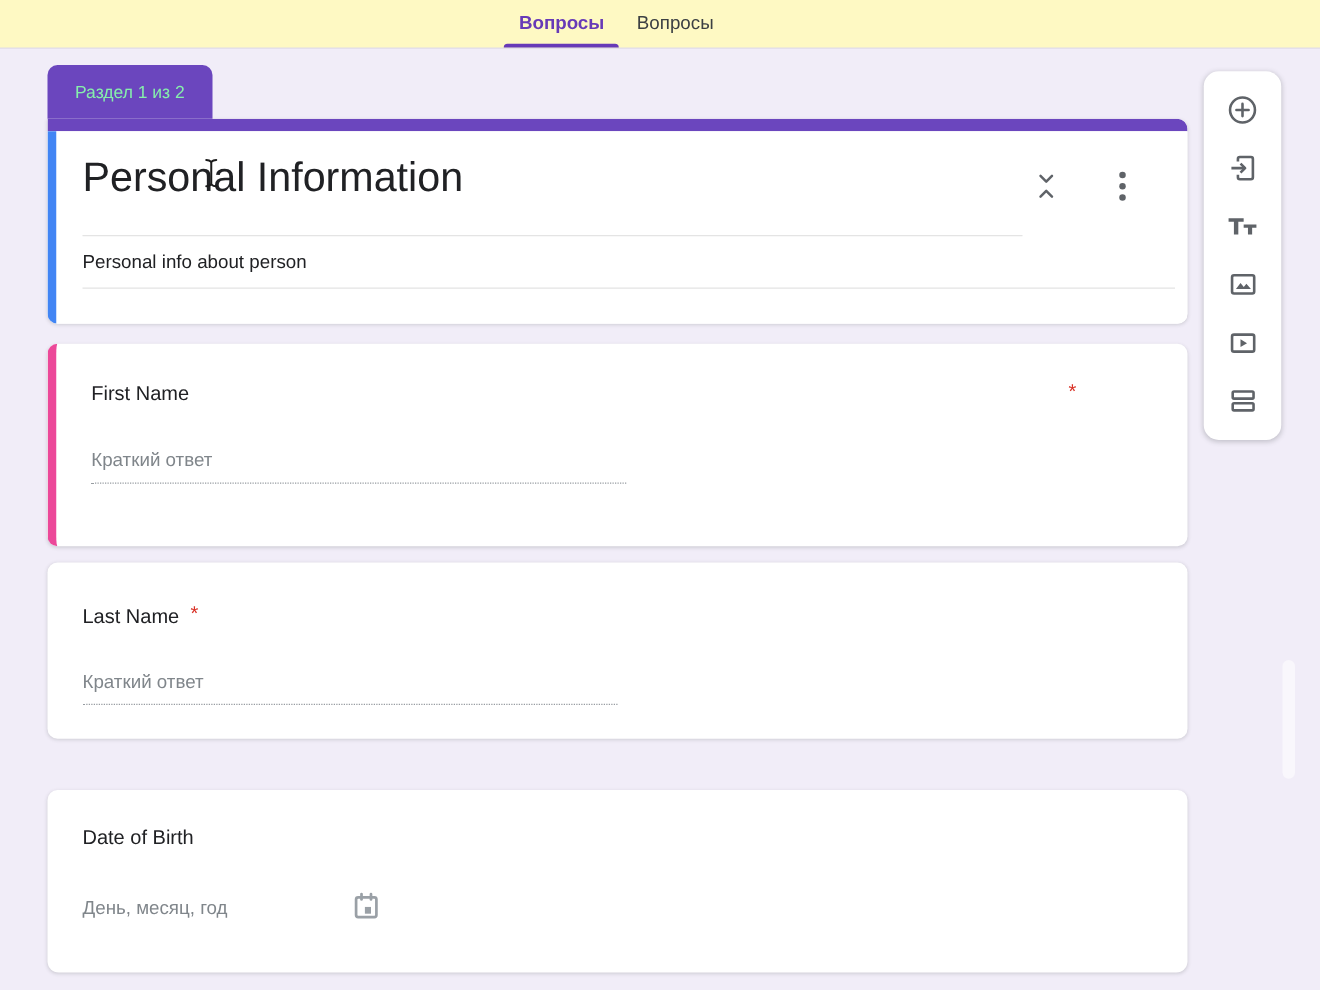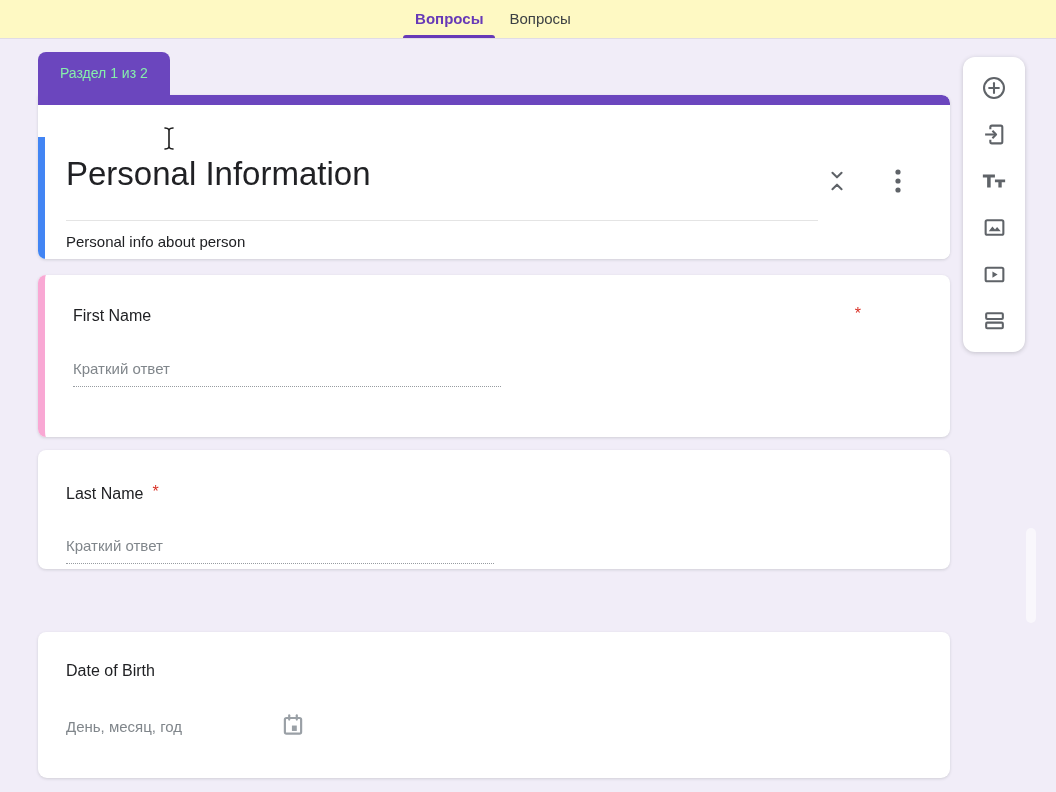--- a/index.html
+++ b/index.html
@@ -22,41 +22,41 @@
                  padding:0 22px;background:#6b46be;color:#86efac;font-size:14px;
                  border-radius:8px 8px 0 0;z-index:2;}
   .card{position:absolute;left:38px;width:912px;background:#ffffff;border-radius:8px;
         box-shadow:0 1px 3px rgba(60,64,67,.18);}
 
   
   .header-card{top:95px;height:164px;border-radius:0 8px 8px 8px;overflow:hidden;}
   .purple-strip{position:absolute;left:0;top:0;width:100%;height:10px;background:#6b46be;
                 border-radius:0 8px 0 0;}
   .hc-body{position:absolute;left:0;top:10px;right:0;bottom:0;background:#fff;
-           border-left:7px solid #4285f4;margin-top:32px;}
+           border-left:7px solid #4285f4;}
   .form-title{position:absolute;left:21px;top:18px;font-size:33px;color:#202124;}
   .title-underline{position:absolute;left:21px;top:83px;width:752px;height:1px;background:#e4e4e4;}
   .form-desc{position:absolute;left:21px;top:96px;font-size:15px;color:#202124;}
   .desc-underline{position:absolute;left:21px;top:125px;right:10px;height:1px;background:#e4e4e4;}
   .header-icons{position:absolute;top:30px;right:38px;display:flex;gap:33px;align-items:center;}
   .icon-btn{width:28px;height:28px;display:flex;align-items:center;justify-content:center;cursor:pointer;}
 
   
   .q-label{position:absolute;font-size:16px;color:#202124;}
   .q-placeholder{position:absolute;font-size:15px;color:#80868b;}
   .answer-line{position:absolute;height:0;border-bottom:1px dotted #979ca1;}
   .req-star{color:#d93025;font-size:16px;}
   .card-fn{top:275px;height:162px;}
-  .card-fn .inner{position:absolute;left:0;top:0;right:0;bottom:0;border-left:7px solid #f9a8d4;
+  .card-fn .inner{position:absolute;left:0;top:0;right:0;bottom:0;border-left:7px solid #ec4899;
                   border-radius:8px;}
   .card-fn .q-label{left:28px;top:32px;}
   .card-fn .req-star{position:absolute;right:89px;top:30px;}
   .card-fn .q-placeholder{left:28px;top:85px;}
   .card-fn .answer-line{left:28px;top:111px;width:428px;}
-  .card-ln{top:450px;height:119px;}
+  .card-ln{top:450px;height:141px;}
   .card-ln .q-label{left:28px;top:35px;}
   .card-ln .req-star{margin-left:9px;position:relative;top:-2px;}
   .card-ln .q-placeholder{left:28px;top:87px;}
   .card-ln .answer-line{left:28px;top:113px;width:428px;}
   .card-dob{top:632px;height:146px;border-radius:8px 8px 9px 9px;}
   .card-dob .q-label{left:28px;top:30px;}
   .card-dob .q-placeholder{left:28px;top:86px;}
   .calendar-wrap{position:absolute;left:242px;top:80px;}
 
   

